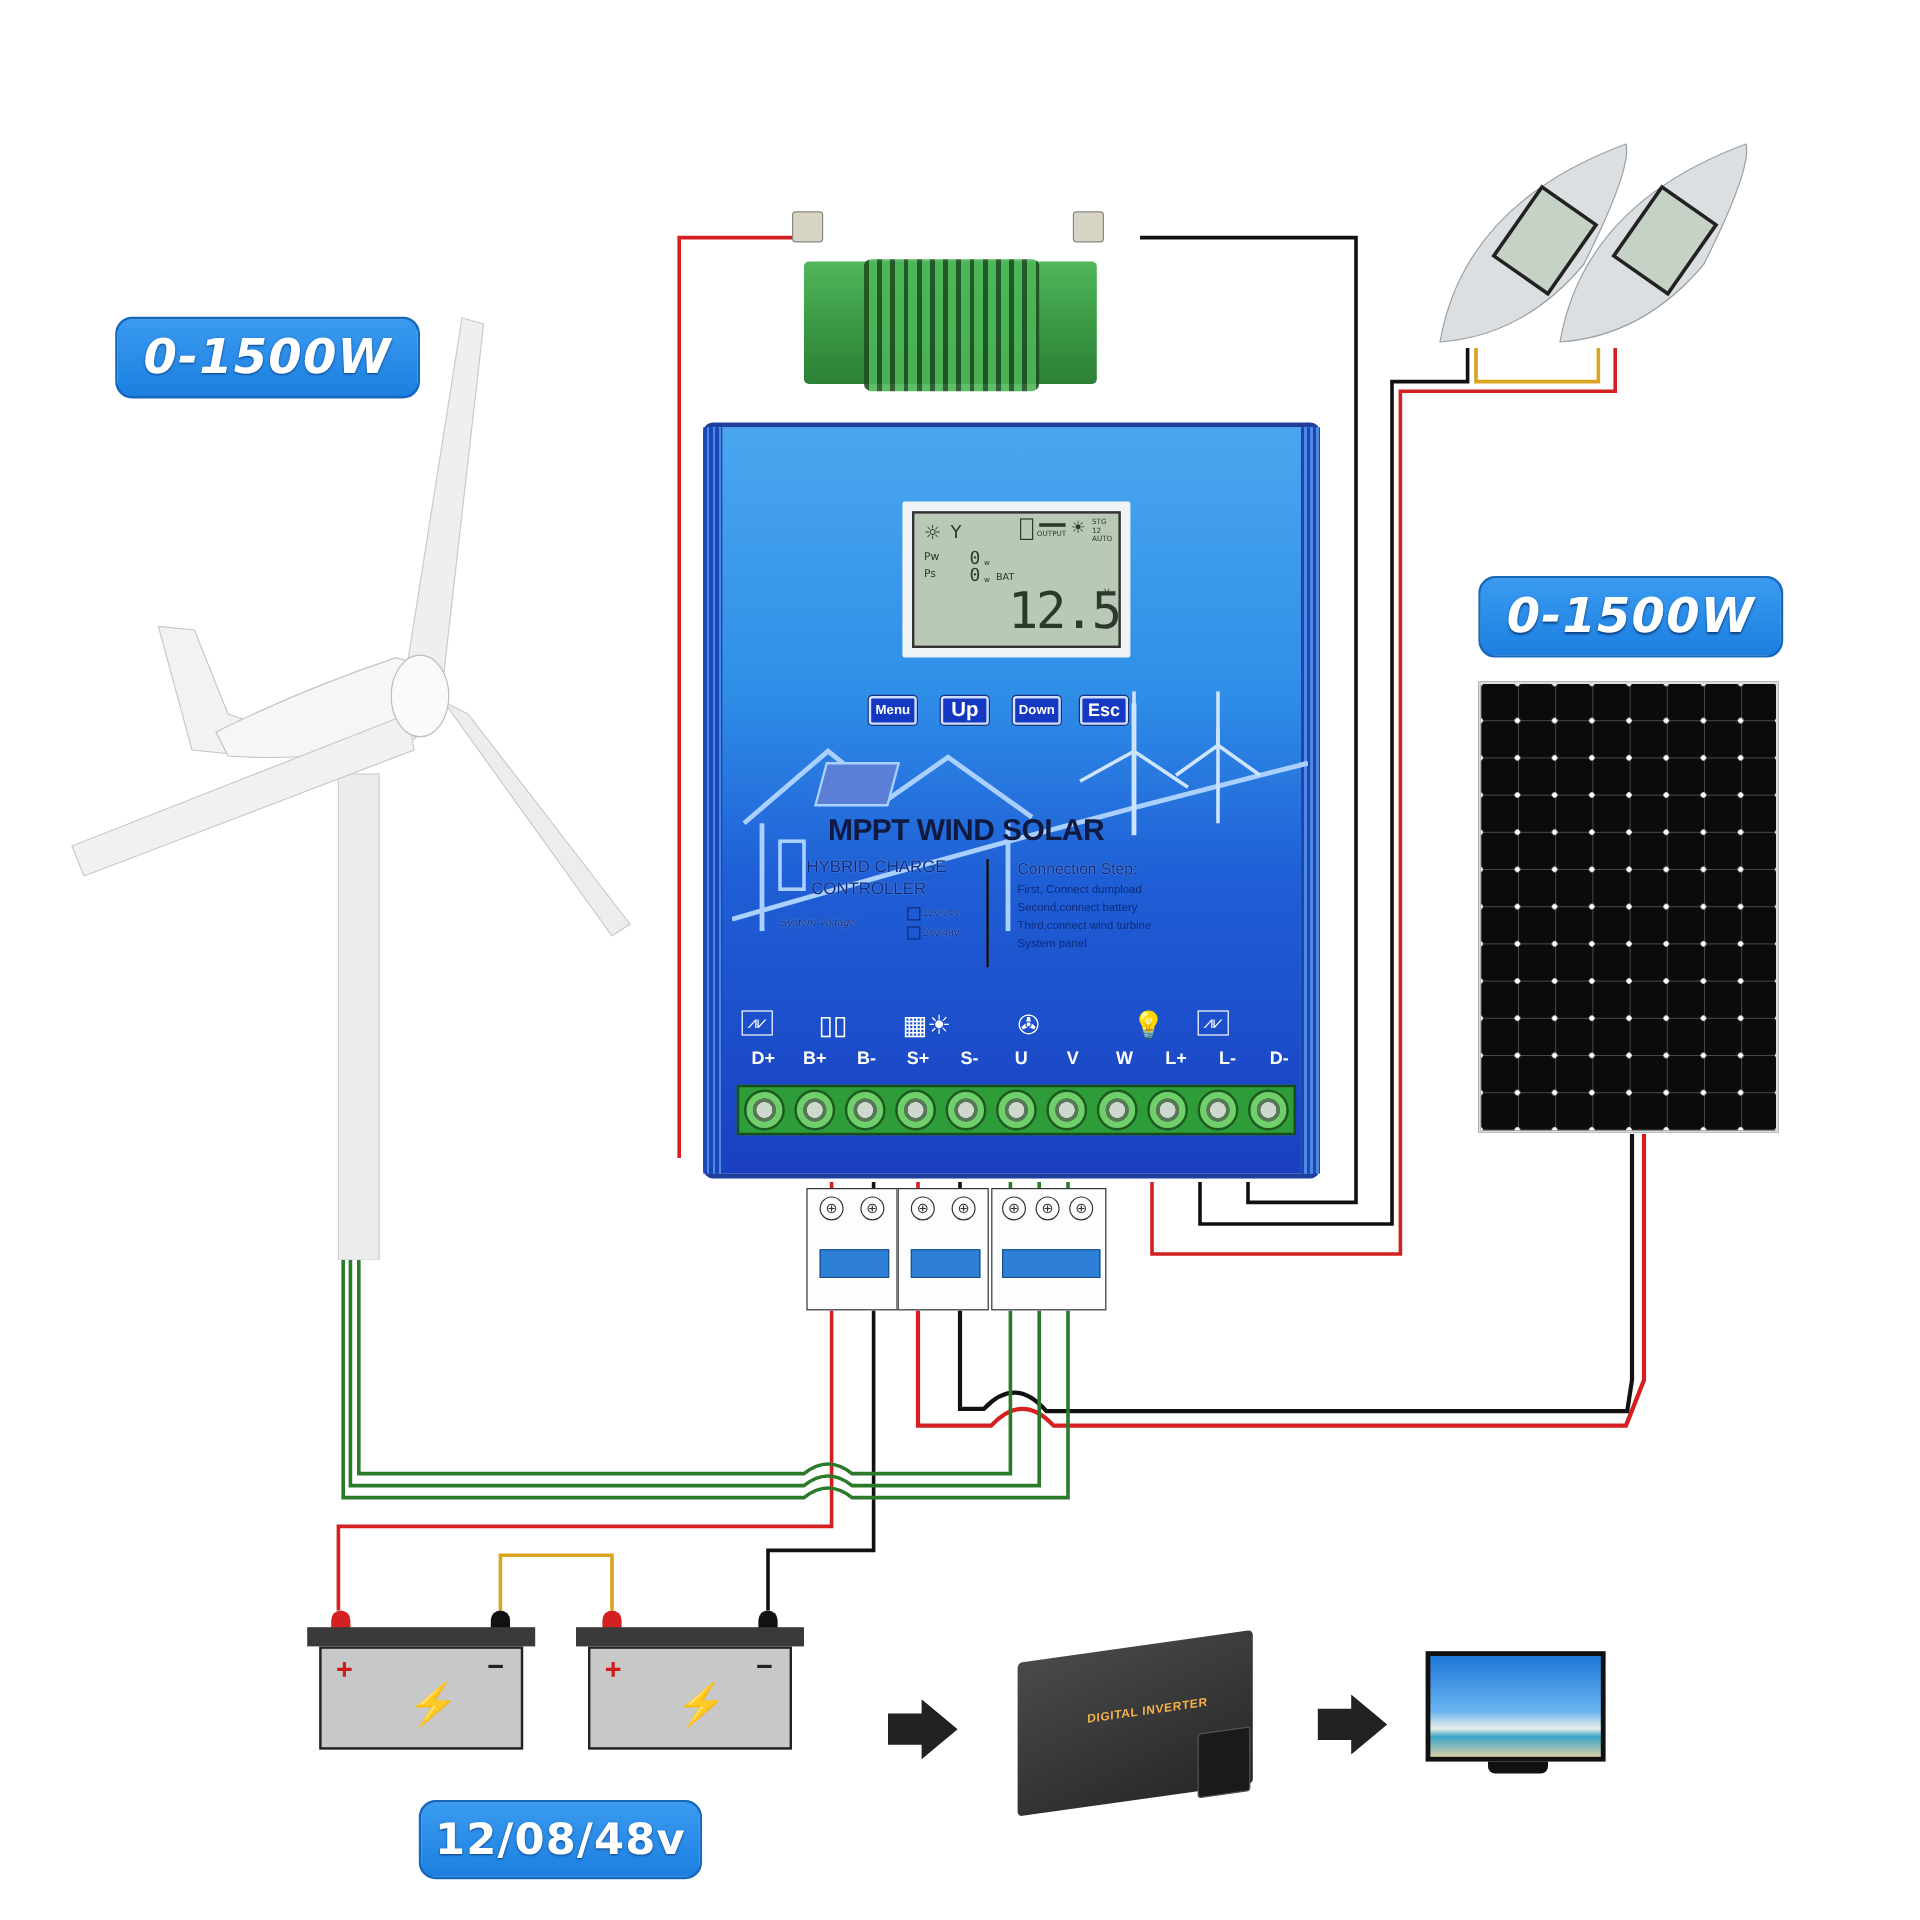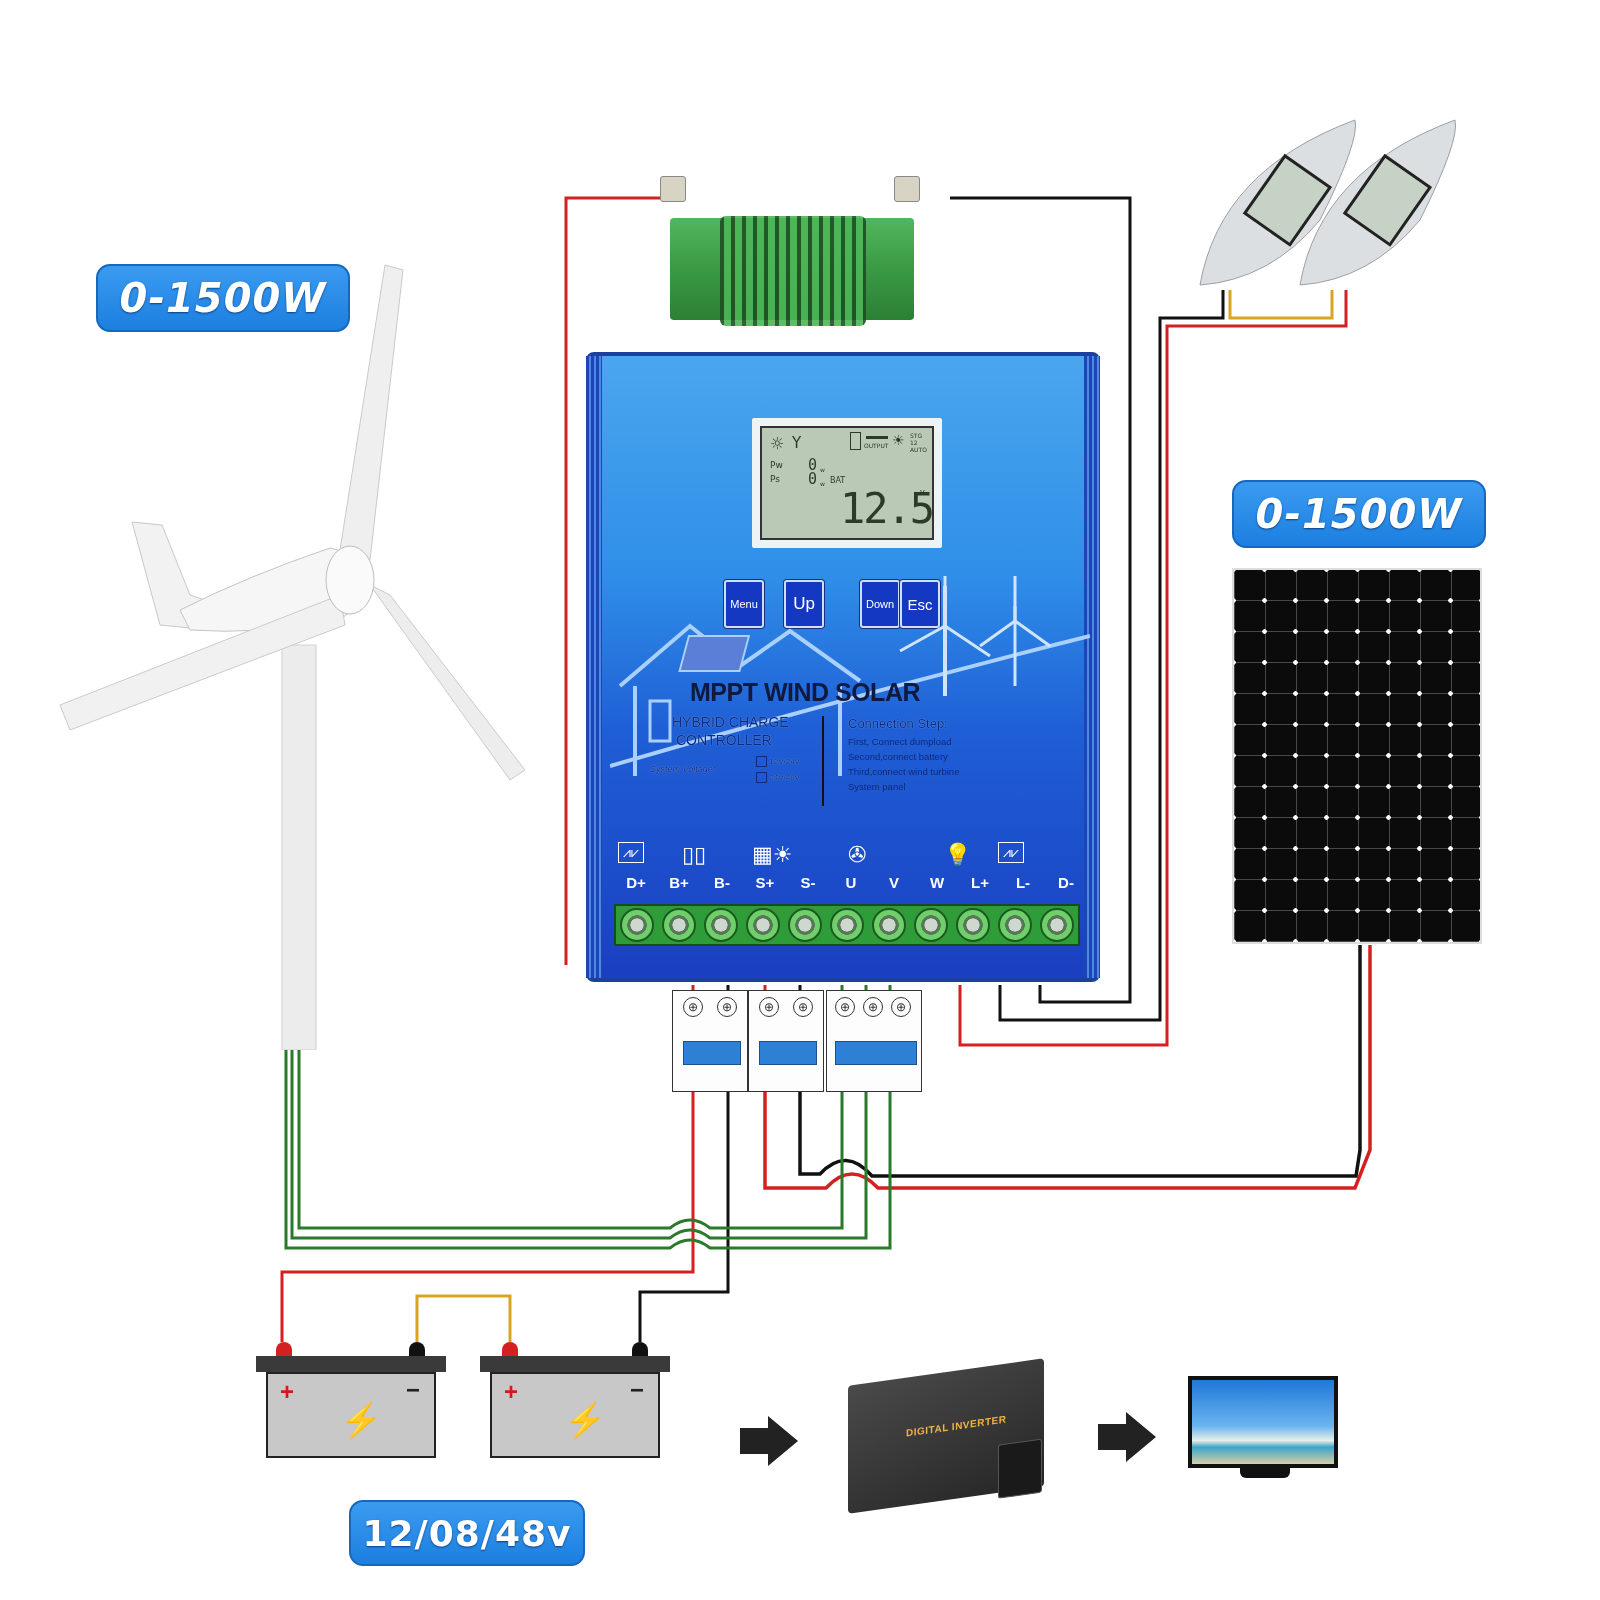--- a/index.html
+++ b/index.html
@@ -7,21 +7,21 @@
   .abs{position:absolute;}
   svg.wires{position:absolute;left:0;top:0;width:1600px;height:1600px;}
   .badge{position:absolute;background:linear-gradient(#3a9bf0,#1c7fe0);border-radius:14px;border:2px solid #1668bd;color:#fff;font-family:"DejaVu Sans",sans-serif;font-style:italic;font-weight:bold;display:flex;align-items:center;justify-content:center;text-shadow:0 1px 2px #0a3f80;letter-spacing:1px;}
   
   .ctrl{position:absolute;left:586px;top:352px;width:514px;height:630px;background:linear-gradient(180deg,#4aa6ee 0%,#2f8fe8 35%,#1f5fd6 60%,#1a3fc0 100%);border:4px solid #1d3f9e;border-radius:8px;box-sizing:border-box;}
   .ctrl .fin{position:absolute;top:0;bottom:0;width:16px;background:repeating-linear-gradient(90deg,#1a46b8 0 3px,#4f88e0 3px 5px);}
   .lcd-frame{position:absolute;left:162px;top:62px;width:190px;height:130px;background:#eef3f6;border-radius:2px;}
   .lcd{position:absolute;left:8px;top:8px;width:174px;height:114px;background:#b9c9b5;border:2px solid #333;box-sizing:border-box;font-family:"DejaVu Sans",sans-serif;color:#2b3a2b;}
   .lcd .t{position:absolute;font-size:9px;}
   .lcd .big{position:absolute;left:78px;top:56px;font-size:42px;font-family:"DejaVu Sans Mono",monospace;letter-spacing:-2px;color:#2c3a2c;text-align:center;}
-  .btn{position:absolute;top:224px;width:40px;height:48px;background:#1438c2;border:2px solid #cfe0ff;border-radius:3px;box-shadow:0 0 0 1px #1a2f80;color:#fff;font-weight:normal;display:flex;align-items:center;justify-content:center;font-size:12px;box-sizing:border-box;}
+  .btn{position:absolute;top:224px;width:40px;height:24px;background:#1438c2;border:2px solid #cfe0ff;border-radius:3px;box-shadow:0 0 0 1px #1a2f80;color:#fff;font-weight:bold;display:flex;align-items:center;justify-content:center;font-size:12px;box-sizing:border-box;}
   .label-title{position:absolute;left:100px;top:322px;font-size:25px;font-weight:bold;color:#101a40;letter-spacing:-0.5px;}
   .sub{position:absolute;font-weight:normal;color:#0e2a7a;text-shadow:0 0 1px #9cc0ff;}
   .steps{position:absolute;left:258px;top:356px;font-size:9.5px;color:#0e2a7a;line-height:15px;}
   .term-row{position:absolute;left:26px;top:518px;width:470px;display:flex;justify-content:space-between;}
   .term-row span{color:#fff;font-weight:bold;font-size:15px;width:40px;text-align:center;}
   .block{position:absolute;left:24px;top:548px;width:466px;height:42px;background:#2f9c3a;border:2px solid #164d18;display:flex;justify-content:space-around;align-items:center;box-sizing:border-box;}
   .screw{width:34px;height:34px;border-radius:50%;background:radial-gradient(circle,#cfd8cf 0 30%,#567856 32% 45%,#6fcf6a 47% 100%);border:2px solid #1d5a20;box-sizing:border-box;}
   .icon-w{position:absolute;top:486px;color:#fff;font-size:22px;}
   
   .breaker{position:absolute;top:990px;height:102px;background:#fdfdfd;border:1.5px solid #333;box-sizing:border-box;}
@@ -124,21 +124,21 @@
       <span class="t" style="left:58px;top:38px;font-size:6px;">w</span>
       <span class="t" style="left:58px;top:52px;font-size:6px;">w</span>
       <span class="t" style="left:68px;top:48px;font-size:8px;">BAT</span>
       <span class="big">12.5</span>
       <span class="t" style="left:158px;top:60px;font-size:8px;">v</span>
     </div>
   </div>
 
   <div class="btn" style="left:134px;font-size:11px;">Menu</div>
   <div class="btn" style="left:194px;font-size:17px;">Up</div>
-  <div class="btn" style="left:270px;font-size:11px;text-align:right;">Down</div>
+  <div class="btn" style="left:254px;font-size:11px;text-align:right;">Down</div>
   <div class="btn" style="left:310px;font-size:15px;">Esc</div>
 
   <svg style="position:absolute;left:20px;top:220px;" width="480" height="200" viewBox="0 0 480 200">
     <path d="M10,110 L80,50 L130,90 L180,55 L250,105" fill="none" stroke="#a9d0ff" stroke-width="4"></path>
     <path d="M25,110 L25,200 M230,110 L230,200" stroke="#a9d0ff" stroke-width="4"></path>
     <rect x="95" y="60" width="60" height="35" transform="skewX(-15)" fill="#5b7fd6" stroke="#a9d0ff" stroke-width="2"></rect>
     <rect x="40" y="125" width="20" height="40" fill="none" stroke="#a9d0ff" stroke-width="3"></rect>
     <path d="M0,190 Q240,120 480,60" fill="none" stroke="#a9d0ff" stroke-width="4"></path>
     <line x1="335" y1="10" x2="335" y2="120" stroke="#cfe4ff" stroke-width="4"></line>
     <path d="M335,50 L290,75 M335,50 L380,80 M335,50 L335,0" stroke="#cfe4ff" stroke-width="3"></path>

